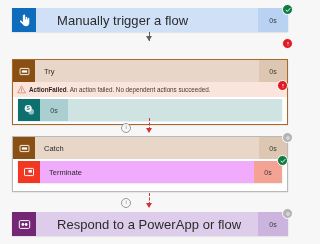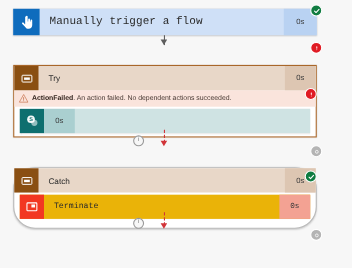--- a/index.html
+++ b/index.html
@@ -40,27 +40,26 @@
     width: 24px;
     min-width: 24px;
     display: flex;
     align-items: center;
     justify-content: center;
   }
   .card .card-title {
     flex: 1 1 auto;
     display: flex;
     align-items: center;
-    padding-left: 9px;
-    font-size: 10px;
+    padding-left: 21px;
+    font-size: 13px;
     color: #2b2b2b;
     letter-spacing: 0.05px;
     white-space: nowrap;
     overflow: hidden;
-    font-family: Liberation Mono, monospace;
   }
   .card .duration {
     width: 30px;
     min-width: 30px;
     display: flex;
     align-items: center;
     justify-content: center;
     font-size: 7px;
     color: #3a3a3a;
   }
@@ -74,21 +73,21 @@
   .scope {
     position: absolute;
     left: 12px;
     width: 276px;
     box-sizing: border-box;
     background: #ffffff;
     border: 1px solid #a9672a;
     box-shadow: 0 0.5px 1.5px rgba(0,0,0,0.16);
   }
   .scope.try-scope { top: 59px; height: 66px; }
-  .scope.catch-scope { top: 152px; height: 56px; border-color: #b9b9b9; border-radius: 20px; }
+  .scope.catch-scope { top: 136px; height: 56px; border-color: #b9b9b9; }
 
   .scope-head {
     position: relative;
     height: 22px;
     display: flex;
     align-items: stretch;
     background: #e8d7c8;
   }
   .scope-head .icon-box {
     width: 22px;
@@ -145,21 +144,21 @@
     box-shadow: 0 0.5px 1.5px rgba(0,0,0,0.18);
   }
   .nested .icon-box { width: 22px; min-width: 22px; display: flex; align-items: center; justify-content: center; }
   .nested .card-title { flex: 1 1 auto; display: flex; align-items: center; padding-left: 9px; font-size: 7.5px; color: #2b2b2b; }
   .nested .duration { width: 28px; min-width: 28px; display: flex; align-items: center; justify-content: center; font-size: 7px; color: #3a3a3a; }
 
   .getitem-card { background: #cfe3e3; }
   .getitem-card .icon-box { background: #0e6f6f; }
   .getitem-card .duration { background: #aacfd0; }
 
-  .terminate-card { background: #eab308; font-family: Liberation Mono, monospace; }
+  .terminate-card { background: #f0abfc; }
   .terminate-card .icon-box { background: #f23722; }
   .terminate-card .duration { background: #f3a293; }
 
   
   .respond-card { top: 212px; background: #ddcdea; }
   .respond-card .icon-box { background: #742774; }
   .respond-card .duration { background: #cbb4dd; }
 
   
   .badge {
@@ -333,19 +332,30 @@
       <path d="M2 6.2 L4.6 8.8 L10 3" stroke="#ffffff" stroke-width="2" fill="none" stroke-linecap="round" stroke-linejoin="round"></path>
     </svg>
   </div>
 
   <div class="connector">
     <div class="conn-line dashed" style="top:193px;height:12px;"></div>
     <div class="arrowhead dashed" style="top:203px;"></div>
     <div class="info-circle info-2">i</div>
   </div>
 
+  <div class="card respond-card">
+    <div class="icon-box">
+      <svg class="icon-svg" width="13" height="13" viewBox="0 0 16 16" aria-hidden="true">
+        <rect x="1.6" y="3.2" width="12.8" height="9.6" rx="1.4" fill="none" stroke="#ffffff" stroke-width="1.2"></rect>
+        <circle cx="6" cy="8" r="1.7" fill="#ffffff"></circle>
+        <circle cx="10" cy="8" r="1.7" fill="#ffffff"></circle>
+      </svg>
+    </div>
+    <div class="card-title">Respond to a PowerApp or flow</div>
+    <div class="duration">0s</div>
+  </div>
   <div class="badge badge-skipped badge-respond">
     <svg class="icon-svg" width="6" height="6" viewBox="0 0 12 12" aria-hidden="true">
       <circle cx="6" cy="6" r="2.6" fill="none" stroke="#ffffff" stroke-width="1.4"></circle>
     </svg>
   </div>
 
 </div>
 
 </body></html>

